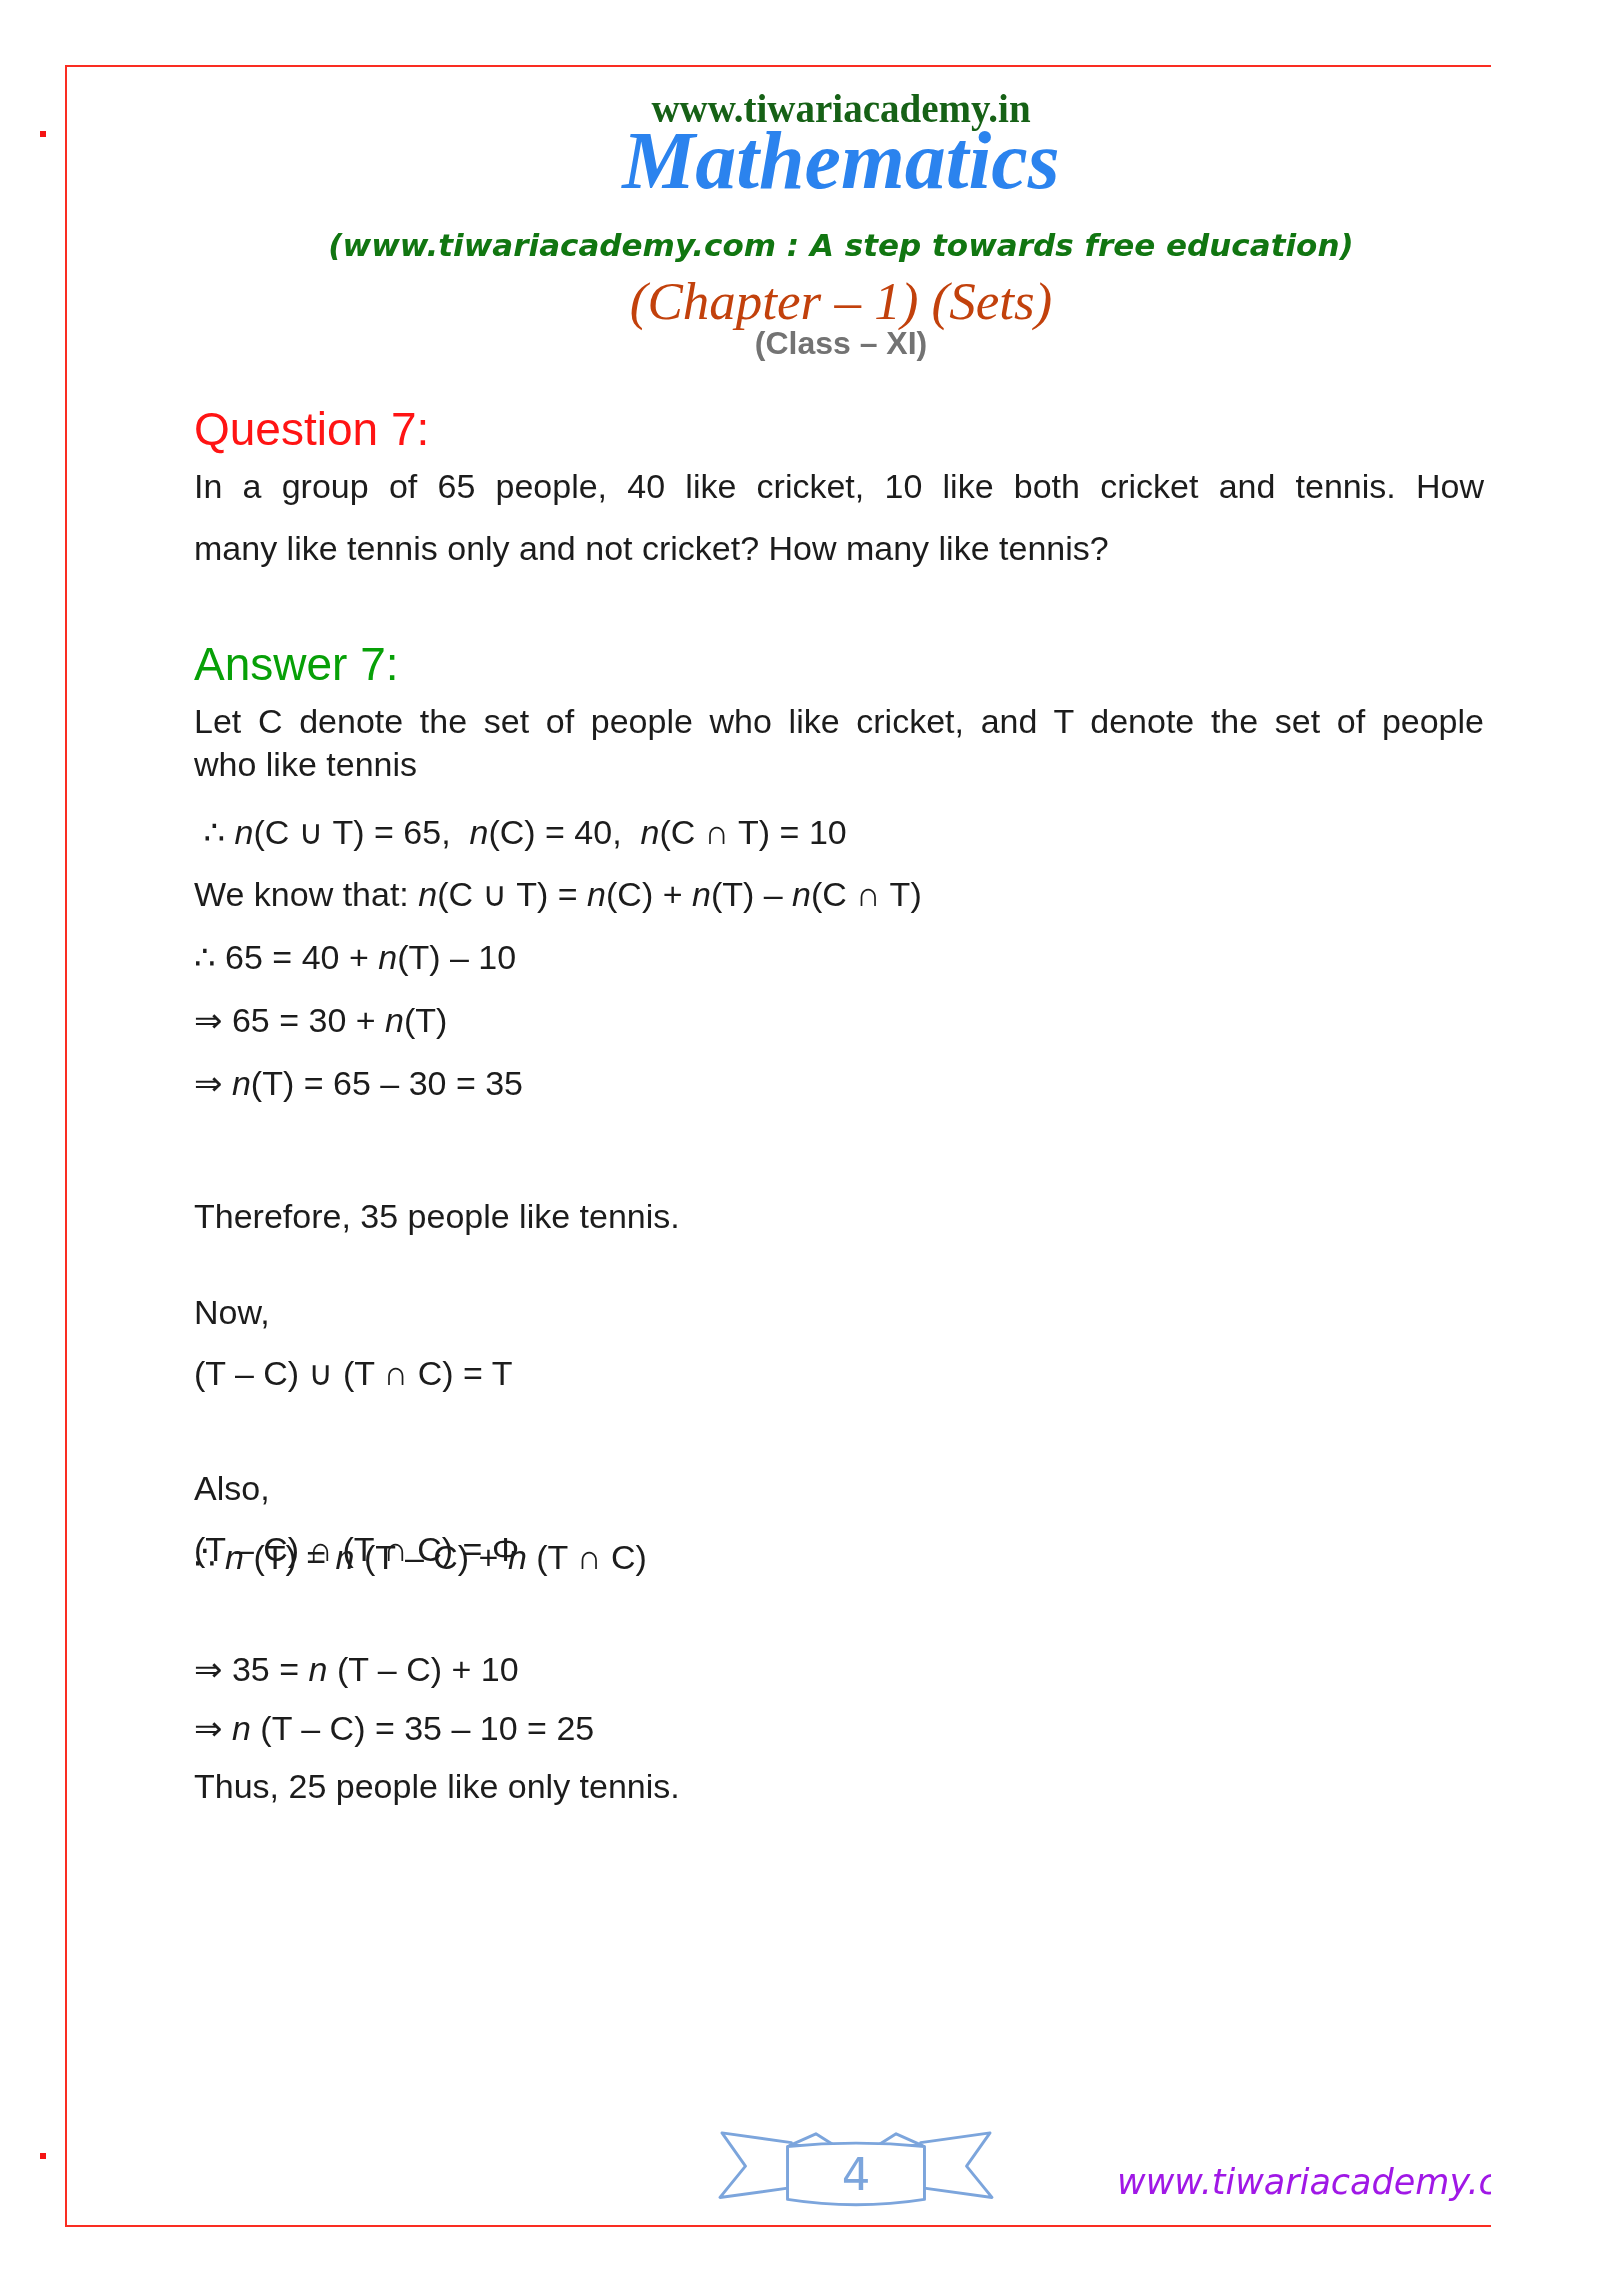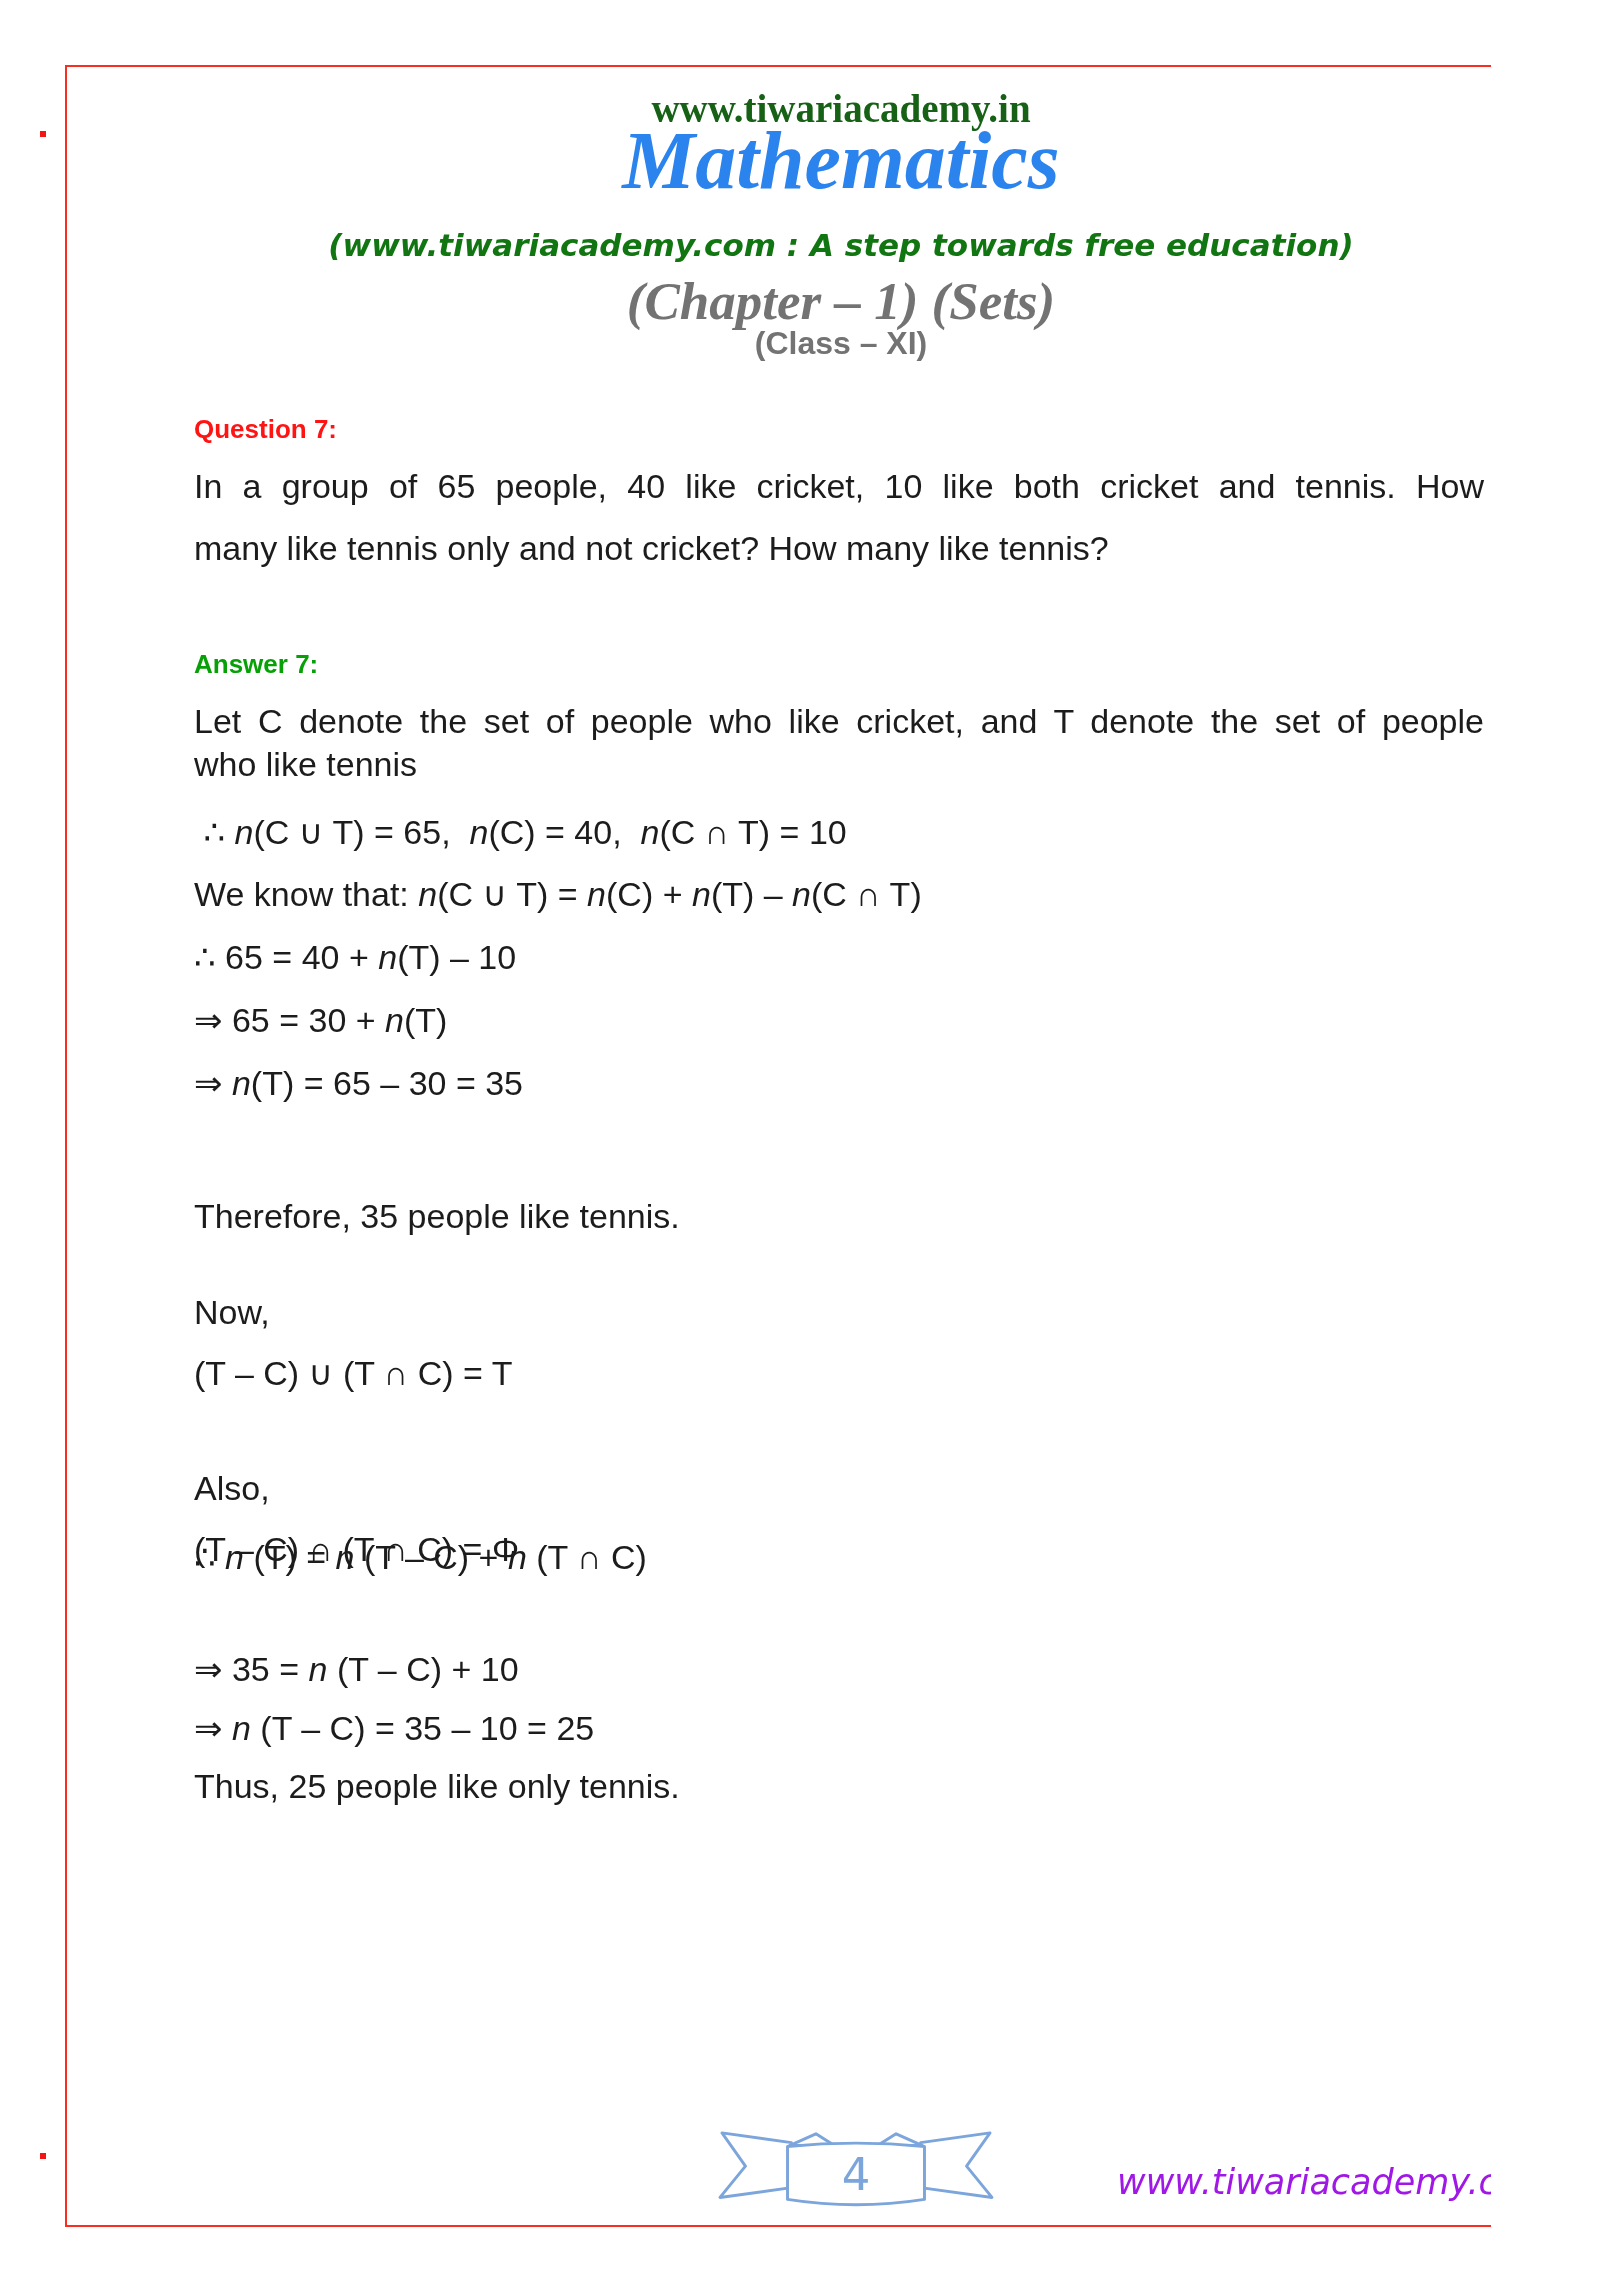--- a/index.html
+++ b/index.html
@@ -9,26 +9,26 @@
         border:2px solid #fa2d22;}
   .crop-dot{position:absolute;width:5.9px;height:5.9px;background:#f51414;}
   
   .hwrap{position:absolute;left:194px;width:1294px;text-align:center;}
   .site-url{top:86px;font-family:"Liberation Serif","DejaVu Serif",serif;font-weight:bold;
         font-size:39px;color:#166116;}
   .doc-title{top:114px;font-family:"Liberation Serif","DejaVu Serif",serif;font-weight:bold;
         font-style:italic;font-size:82px;color:#2b83ee;}
   .tagline{top:227px;font-family:"DejaVu Sans","Liberation Sans",sans-serif;font-weight:bold;
         font-style:italic;font-size:31px;color:#117611;}
-  .chapter{top:271px;font-family:"Liberation Serif","DejaVu Serif",serif;font-weight:bold;
-        font-style:italic;font-size:53px;color:#737373;}
+  .chapter{top:271px;font-family:"Liberation Serif","DejaVu Serif",serif;font-weight:normal;
+        font-style:italic;font-size:53px;color:#c2410c;}
   .class-line{top:325px;font-weight:bold;font-size:32px;color:#737373;}
   
   .line{position:absolute;left:194px;font-size:34px;line-height:43px;}
-  .heading{font-weight:bold;font-size:26px;}
+  .heading{font-weight:normal;font-size:46px;}
   .q-heading{color:#ff1414;}
   .a-heading{color:#07a007;}
   .jline{width:1290px;text-align:justify;text-align-last:justify;white-space:normal;}
   .math{white-space:pre;margin-top:7px;}
   .math i{font-style:italic;}
   
   .ribbon{position:absolute;left:715px;top:2127px;}
   .ribbon-num{font-family:"DejaVu Sans","Liberation Sans",sans-serif;font-size:46px;fill:#7ca5dc;}
   .footer-url{position:absolute;top:2162px;left:1117px;width:367px;font-family:"DejaVu Sans","Liberation Sans",sans-serif;
         font-style:italic;font-size:35px;color:#a018e6;text-align:right;}

